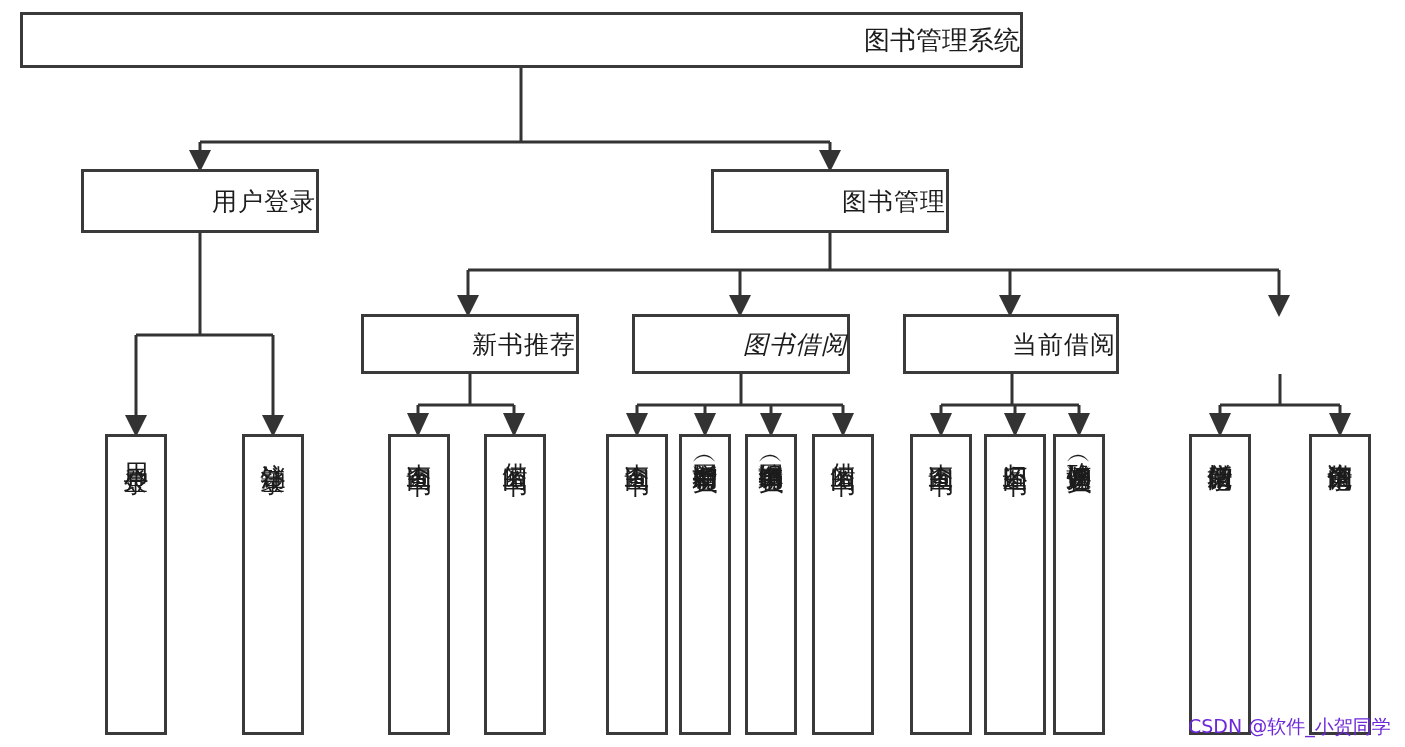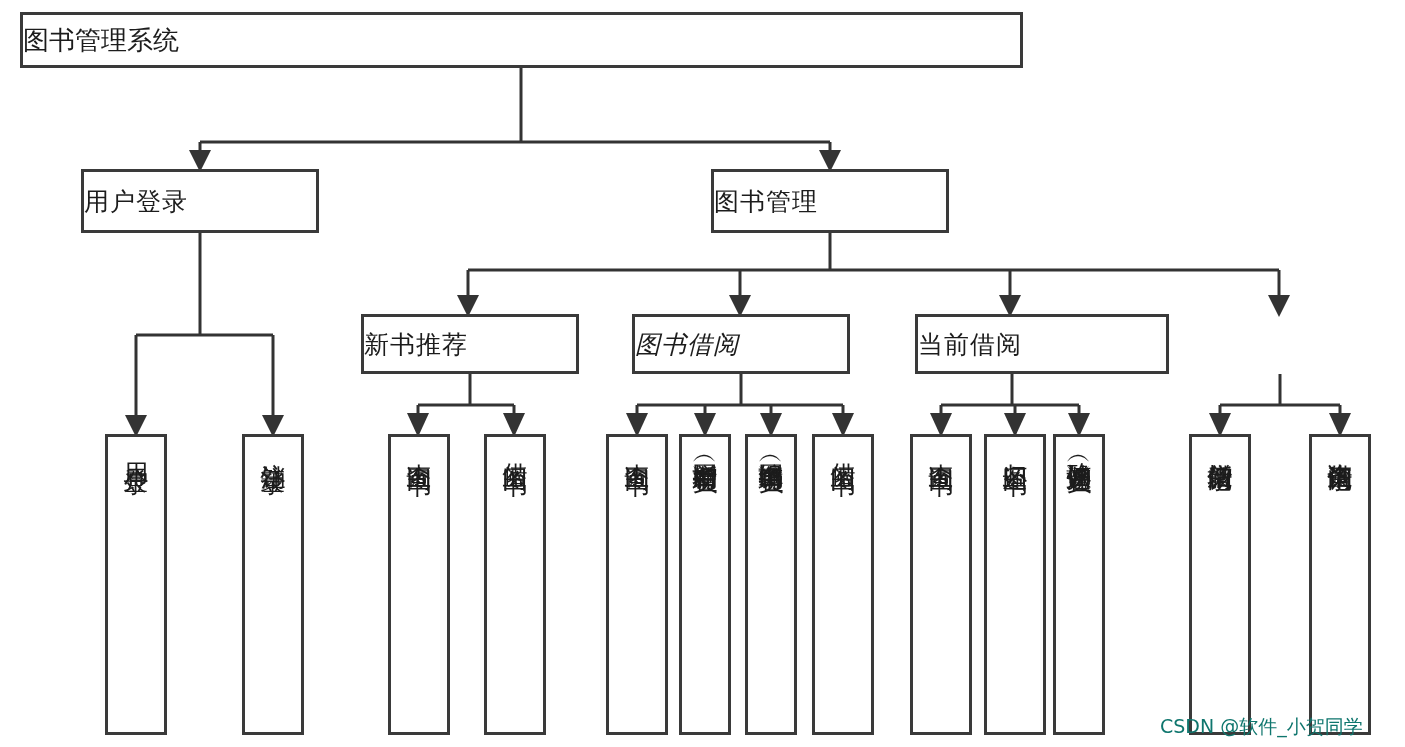--- a/index.html
+++ b/index.html
@@ -23,21 +23,21 @@
     height: 747px;
   }
   .node {
     position: absolute;
     box-sizing: border-box;
     border: 3px solid #3a3a3a;
     background: #ffffff;
     color: #1c1c1c;
     display: flex;
     align-items: center;
-    justify-content: flex-start;
+    justify-content: flex-end;
     z-index: 2;
   }
   .node.horiz {
     font-size: 25px;
     letter-spacing: 1px;
   }
   .node.root {
     font-size: 26px;
   }
   .node.leaf {
@@ -51,24 +51,24 @@
     font-size: 25px;
     line-height: 1.08;
     letter-spacing: 3px;
     white-space: nowrap;
   }
   .vtext.tall {
     letter-spacing: 1px;
   }
   .watermark {
     position: absolute;
-    left: 1160px;
+    left: 1188px;
     top: 714px;
     font-size: 19px;
-    color: #0f766e;
+    color: #6d28d9;
     white-space: nowrap;
     z-index: 3;
   }
 </style>
 </head>
 <body>
 
 <div id="canvas">
 
   <svg id="connectors" viewBox="0 0 1405 747" xmlns="http://www.w3.org/2000/svg">
@@ -159,21 +159,21 @@
   <div class="node horiz" style="left:711px; top:169px; width:238px; height:64px;">
     <span>图书管理</span>
   </div>
 
   <div class="node horiz" style="left:361px; top:314px; width:218px; height:60px;">
     <span>新书推荐</span>
   </div>
   <div class="node horiz" style="left:632px; top:314px; width:218px; height:60px;font-style:italic;">
     <span>图书借阅</span>
   </div>
-  <div class="node horiz" style="left:903px; top:314px; width:254px; height:60px;margin-left:12px;">
+  <div class="node horiz" style="left:903px; top:314px; width:216px; height:60px;">
     <span>当前借阅</span>
   </div>
 
   <div class="node leaf" style="left:105px; top:434px; width:62px; height:301px;">
     <span class="vtext">用户登录</span>
   </div>
   <div class="node leaf" style="left:242px; top:434px; width:62px; height:301px;">
     <span class="vtext">注销登录</span>
   </div>
   <div class="node leaf" style="left:388px; top:434px; width:62px; height:301px;">

